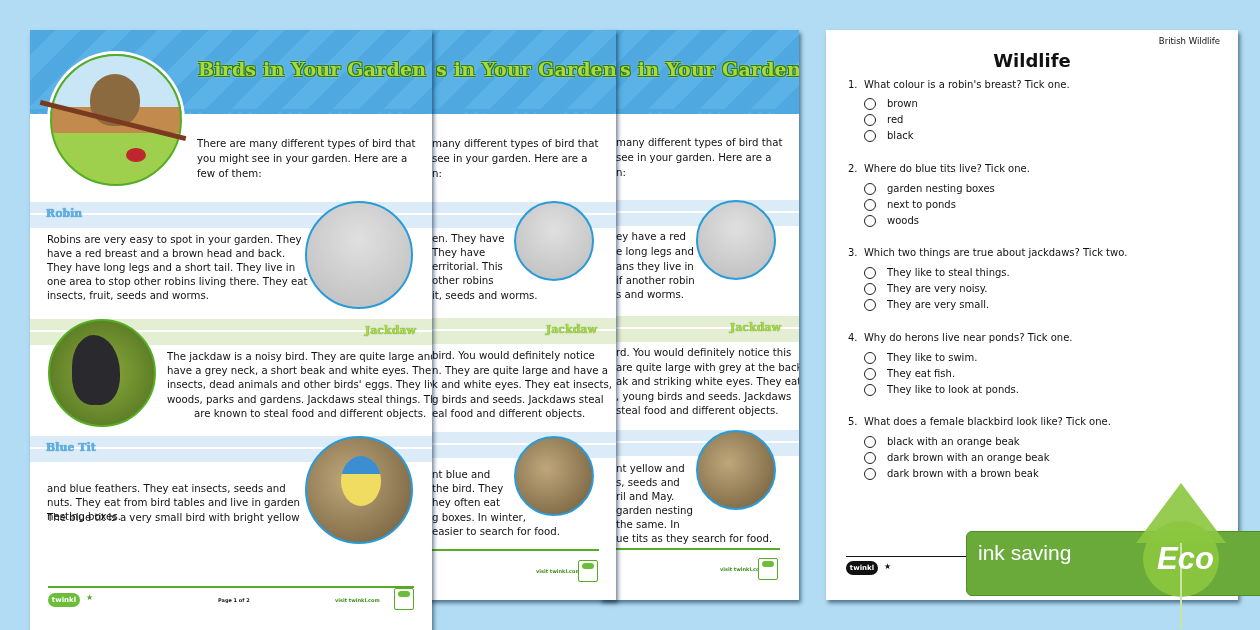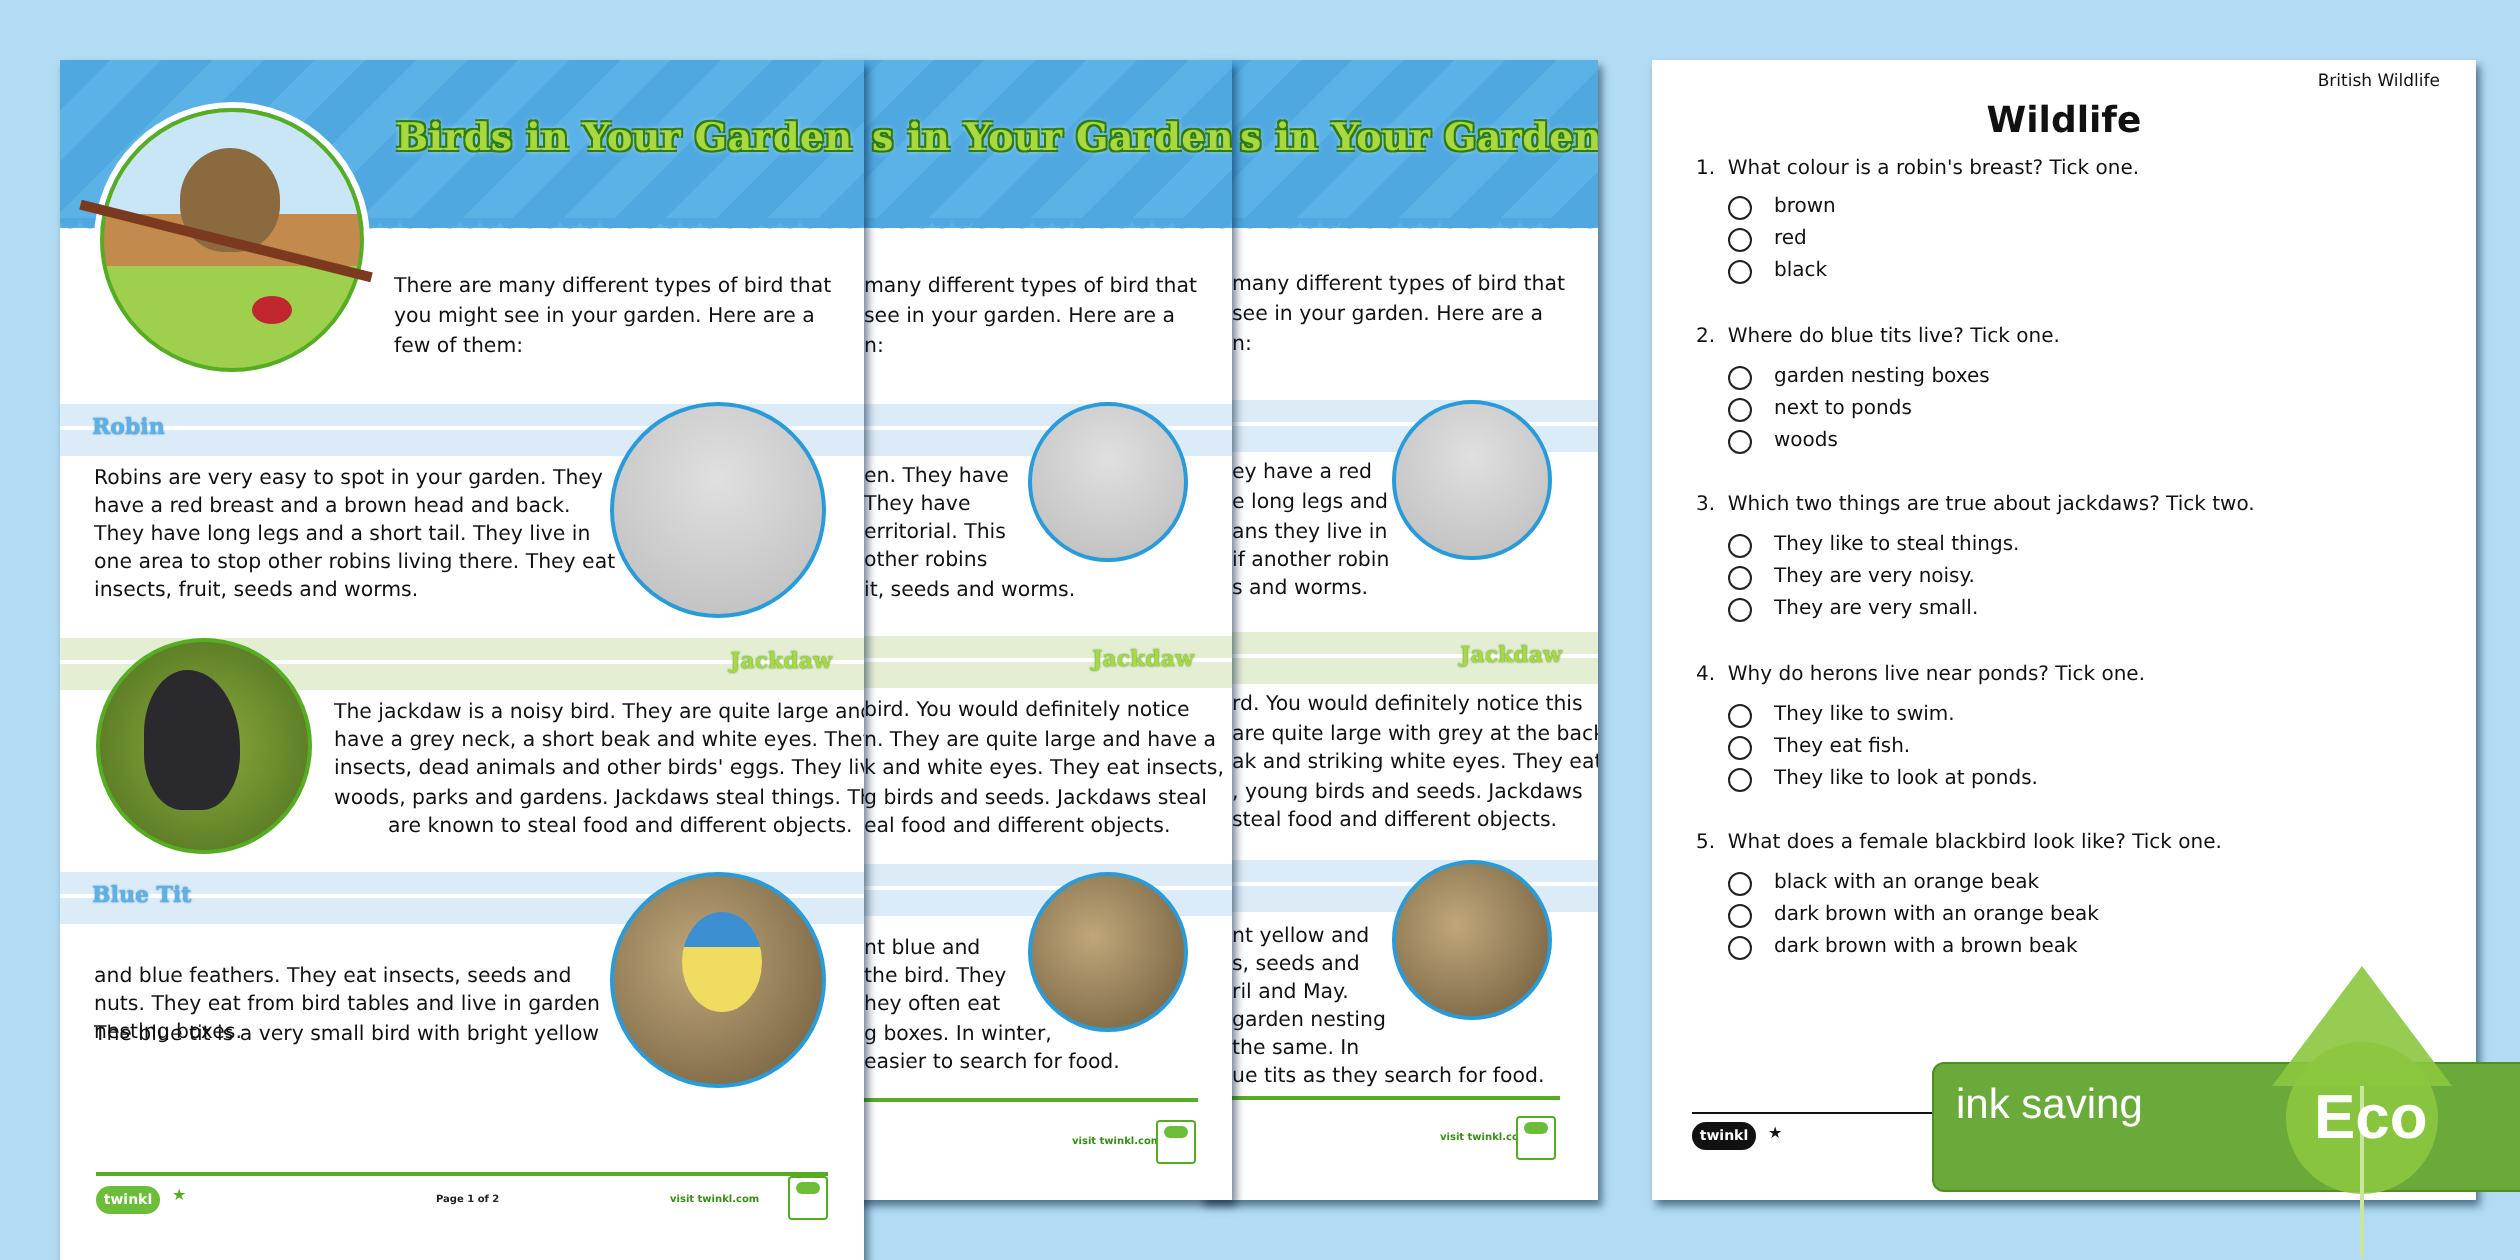--- a/index.html
+++ b/index.html
@@ -201,14 +201,14 @@
 </div>
 
 <div style="position:absolute;left:966px;top:531px;width:294px;height:63px;">
   <div style="position:absolute;left:0;top:0;width:300px;height:63px;border-radius:6px 0 0 6px;background:#6aaa3a;border:1px solid #4e8e22;"></div>
   <div style="position:absolute;left:170px;top:-48px;width:90px;height:122px;">
     <div style="position:absolute;left:7px;top:38px;width:76px;height:76px;border-radius:50%;background:#8cc63f;opacity:.9;"></div>
     <div style="position:absolute;left:0;top:0;width:0;height:0;border-left:45px solid transparent;border-right:45px solid transparent;border-bottom:60px solid #8cc63f;opacity:.9;"></div>
     <div style="position:absolute;left:44px;top:60px;width:2px;height:86px;background:#c8e6a0;"></div>
   </div>
   <div style="position:absolute;left:12px;top:10px;font-size:21px;color:#fff;white-space:nowrap;font-family:'Liberation Sans',sans-serif;">ink saving</div>
-  <div style="position:absolute;left:191px;top:10px;font-size:31px;color:#fff;font-weight:bold;font-family:'Liberation Sans',sans-serif;">Eco</div>
+  <div style="position:absolute;left:191px;top:10px;font-size:31px;color:#fff;font-weight:bold;font-family:'Liberation Sans',sans-serif;font-style:italic;">Eco</div>
 </div>
 
 </body></html>

